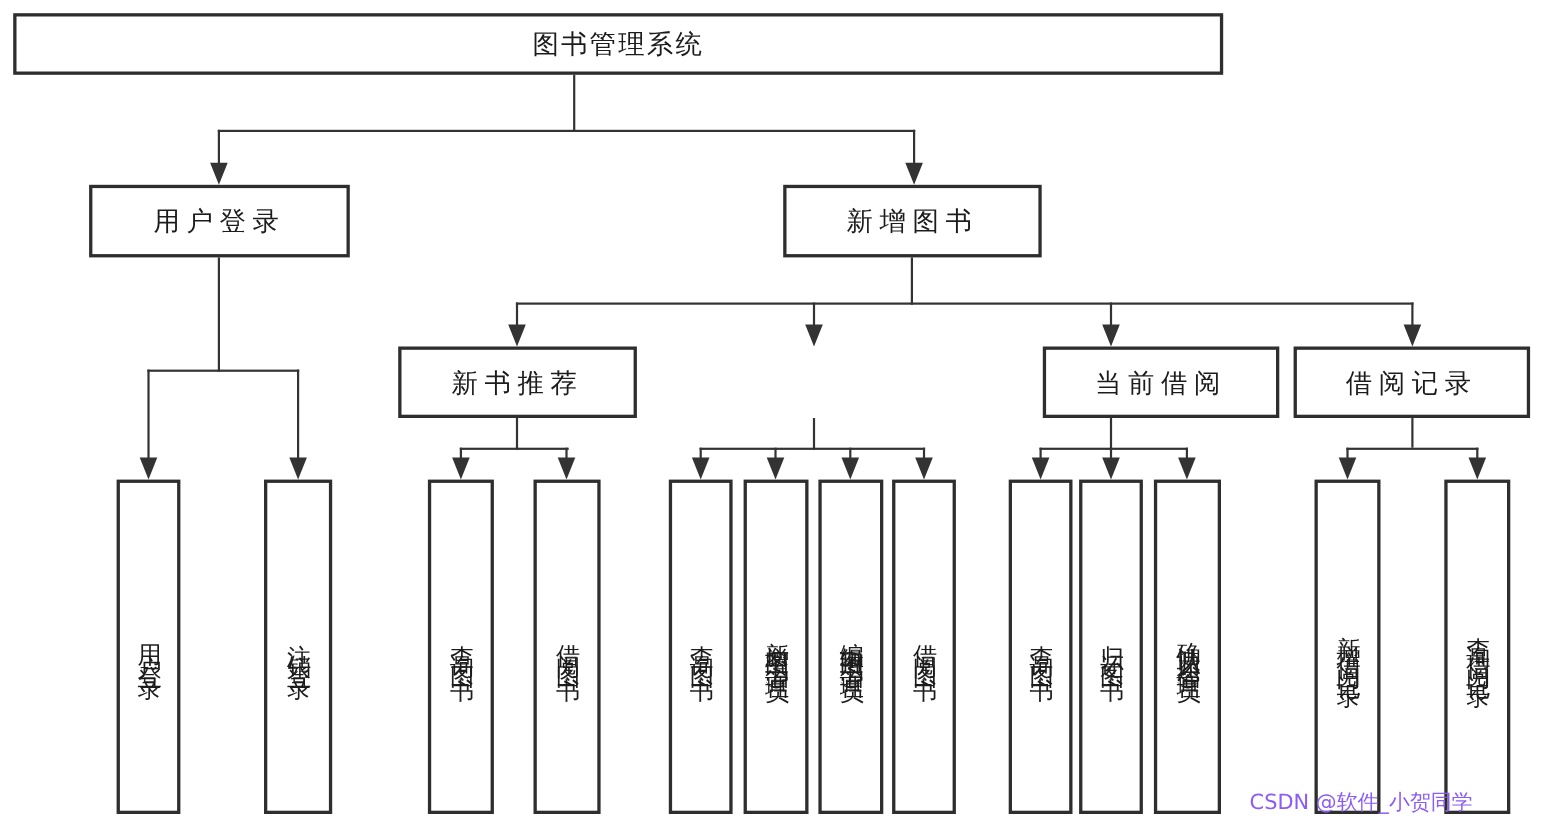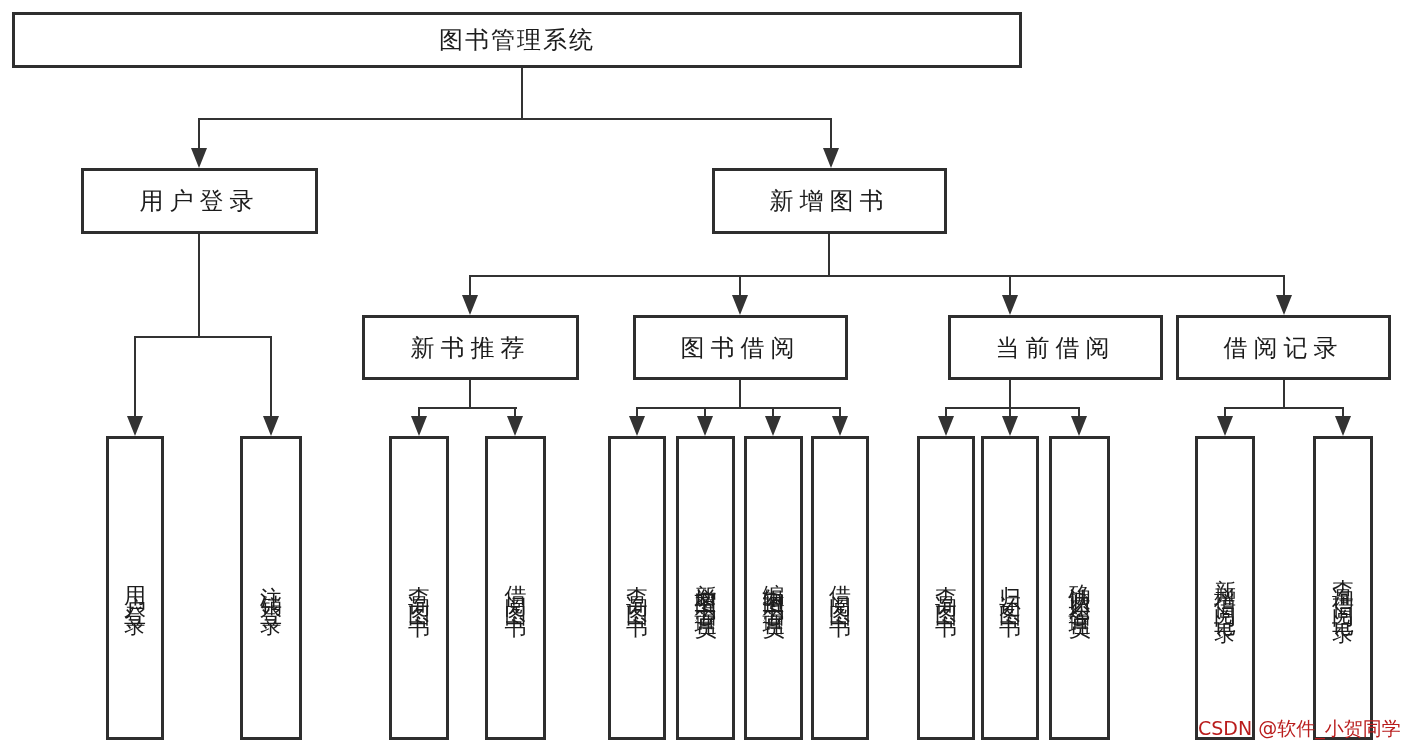--- a/index.html
+++ b/index.html
@@ -15,35 +15,34 @@
         display:flex;align-items:center;justify-content:center;
         writing-mode:vertical-rl;text-orientation:mixed;
         font-size:22px;letter-spacing:10px;line-height:1;color:#1c1c1c;}
   
   .v{position:absolute;width:2px;background:#333;}
   .h{position:absolute;height:2px;background:#333;}
   .arr{position:absolute;width:0;height:0;
        border-left:8px solid transparent;border-right:8px solid transparent;
        border-top:20px solid #333;}
   
-  .wm{position:absolute;left:1198px;top:716px;font-size:19px;color:#b91c1c;
+  .wm{position:absolute;left:1136px;top:716px;font-size:19px;color:#8b5cf6;
       white-space:nowrap;z-index:9;}
 </style>
 </head>
 <body>
 
 <div class="canvas">
 
-  <div class="hbox rootbox" style="left:12px;top:12px;width:1010px;height:56px;">图书管理系统</div>
+  <div class="hbox rootbox" style="left:12px;top:12px;width:1100px;height:56px;">图书管理系统</div>
 
   <div class="hbox" style="left:81px;top:168px;width:237px;height:66px;">用户登录</div>
   <div class="hbox" style="left:712px;top:168px;width:235px;height:66px;">新增图书</div>
 
   <div class="hbox" style="left:362px;top:315px;width:217px;height:65px;">新书推荐</div>
-  <div class="hbox" style="left:633px;top:315px;width:215px;height:65px;">图书借阅</div>
   <div class="hbox" style="left:948px;top:315px;width:215px;height:65px;">当前借阅</div>
   <div class="hbox" style="left:1176px;top:315px;width:215px;height:65px;">借阅记录</div>
 
   <div class="vbox" style="left:106px;top:436px;width:58px;height:304px;">用户登录</div>
   <div class="vbox" style="left:240px;top:436px;width:62px;height:304px;">注销登录</div>
 
   <div class="vbox" style="left:389px;top:436px;width:60px;height:304px;">查询图书</div>
   <div class="vbox" style="left:485px;top:436px;width:61px;height:304px;">借阅图书</div>
 
   <div class="vbox" style="left:608px;top:436px;width:58px;height:304px;">查询图书</div>

